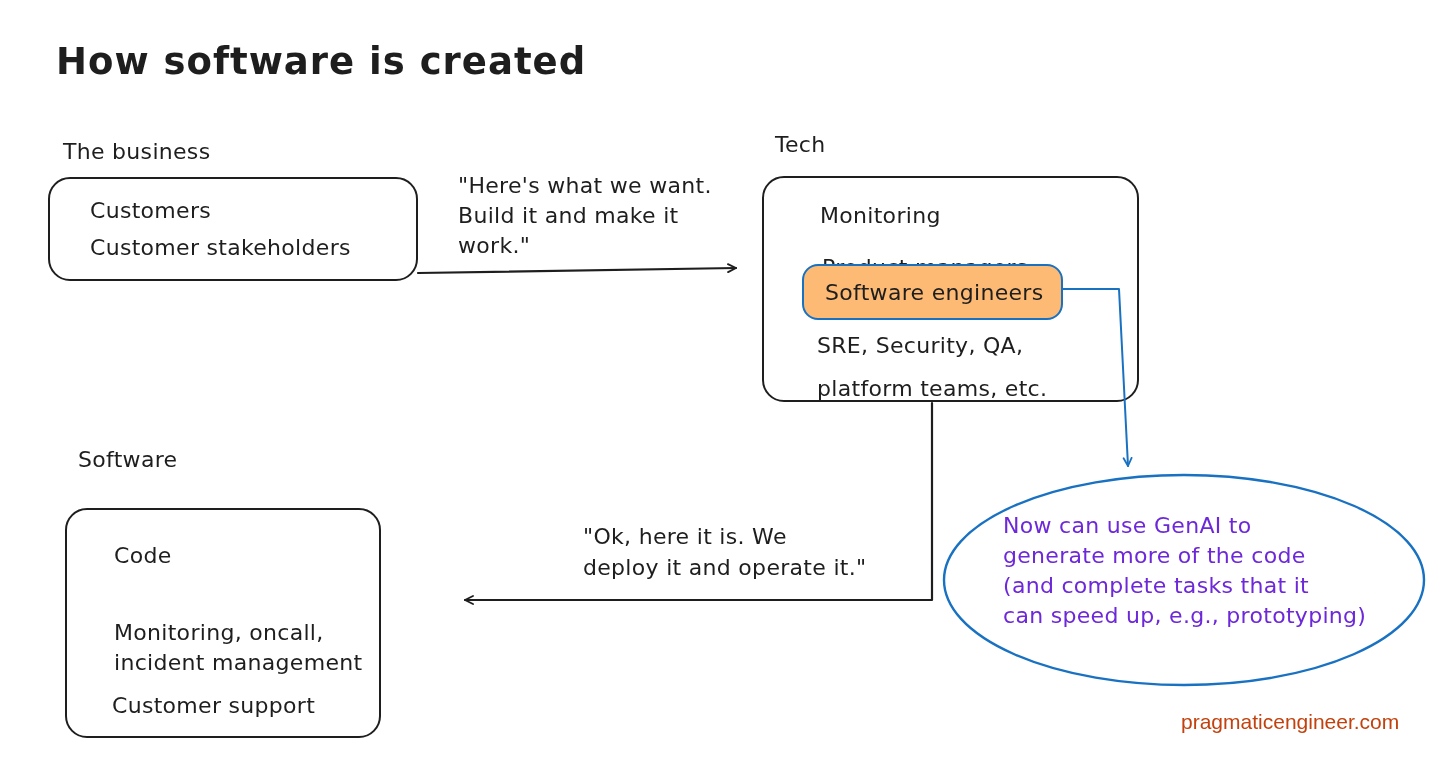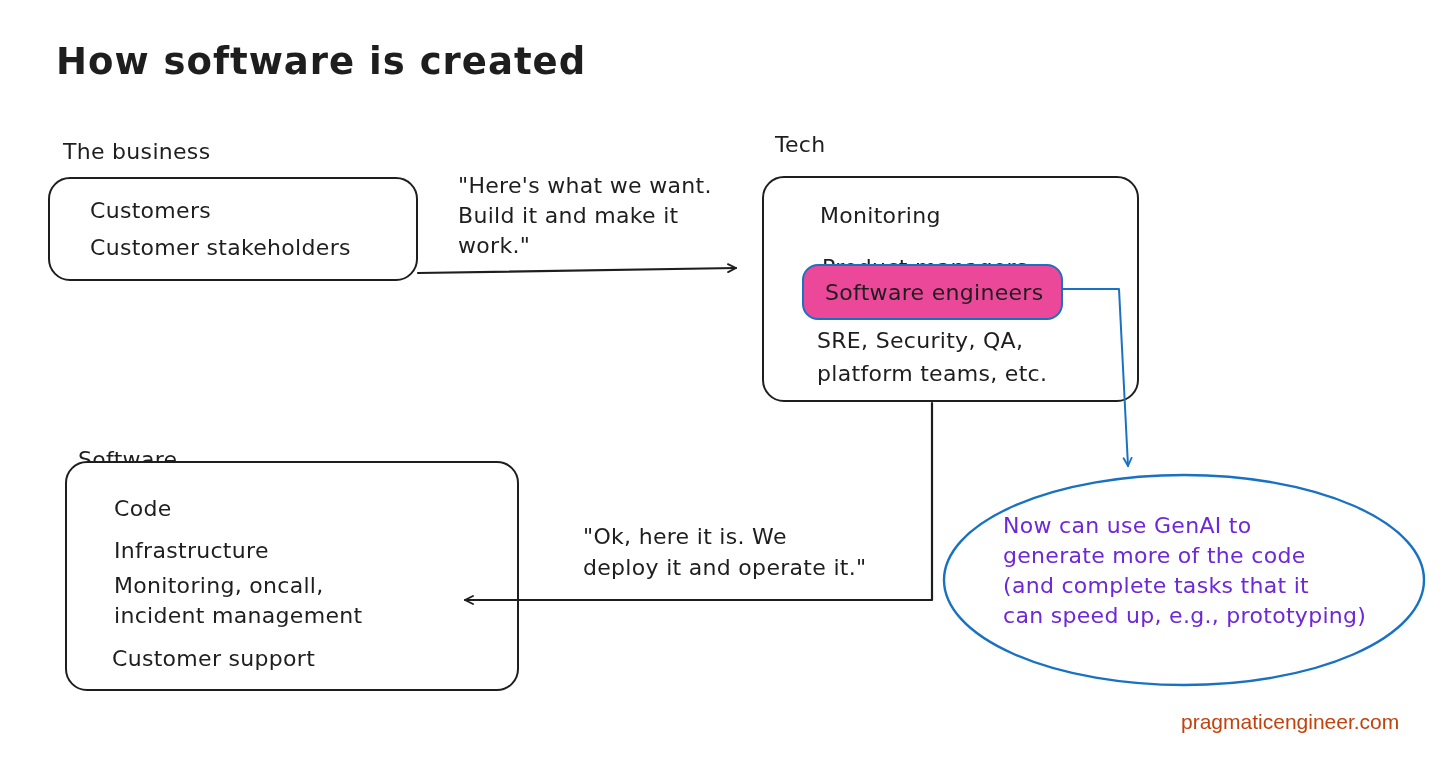--- a/index.html
+++ b/index.html
@@ -21,32 +21,32 @@
   }
   .group-label { font-size: 22px; font-weight: 500; white-space: nowrap; }
   .node-box {
     position: absolute;
     border: 2.2px solid #1e1e1e;
     border-radius: 22px;
     background: #ffffff;
   }
   .box-business { left: 48px; top: 177px; width: 370px; height: 104px; }
   .box-tech     { left: 762px; top: 176px; width: 377px; height: 226px; }
-  .box-software { left: 65px;  top: 461px; width: 454px; height: 230px; }
+  .box-software { left: 65px;  top: 508px; width: 316px; height: 230px; }
   .item { position: absolute; font-size: 22px; line-height: 30px; white-space: pre-line; }
   .biz-items { position: absolute; left: 40px; top: 13px; font-size: 22px; }
   .biz-items div { line-height: 37px; white-space: nowrap; }
   .highlight-box {
     position: absolute;
     left: 38px; top: 86px; width: 261px; height: 56px;
     border: 2px solid #1971c2;
     border-radius: 16px;
     display: flex; align-items: center;
     padding-left: 21px;
-    background: #ec4899;
+    background: #fdba74;
   }
   .highlight-box span { font-size: 22px; white-space: nowrap; }
   .arrow-label { font-size: 22px; line-height: 30px; white-space: pre-line; }
   .label-1 { left: 458px; top: 171px; }
   .label-2 { left: 583px; top: 521px; line-height: 31px; }
   .genai-text {
     left: 1003px; top: 511px;
     font-size: 22px; line-height: 30px;
     color: #6d28d9; white-space: pre-line; letter-spacing: 0.3px;
   }
@@ -77,28 +77,27 @@
     </div>
   </div>
 
   <div class="abs hand group-label" style="left:775px; top:132px;">Tech</div>
   <div class="node-box box-tech">
     <div class="item hand" style="left:56px; top:23px;">Monitoring</div>
     <div class="item hand" style="left:58px; top:75px;">Product managers</div>
     <div class="highlight-box">
       <span class="hand">Software engineers</span>
     </div>
-    <div class="item hand" style="left:53px; top:146px; line-height:33px;">SRE, Security, QA,
+    <div class="item hand" style="left:53px; top:146px; line-height:43px;">SRE, Security, QA,
 platform teams, etc.</div>
   </div>
 
   <div class="abs hand group-label" style="left:78px; top:447px;">Software</div>
   <div class="node-box box-software">
     <div class="item hand" style="left:47px; top:31px;">Code</div>
-    <div class="item hand" style="left:47px; top:73px;">Infrastructure</div>
     <div class="item hand" style="left:47px; top:108px;">Monitoring, oncall,
 incident management</div>
     <div class="item hand" style="left:45px; top:181px;">Customer support</div>
   </div>
 
   <div class="abs hand arrow-label label-1">"Here's what we want.
 Build it and make it
 work."</div>
   <div class="abs hand arrow-label label-2">"Ok, here it is. We
 deploy it and operate it."</div>

